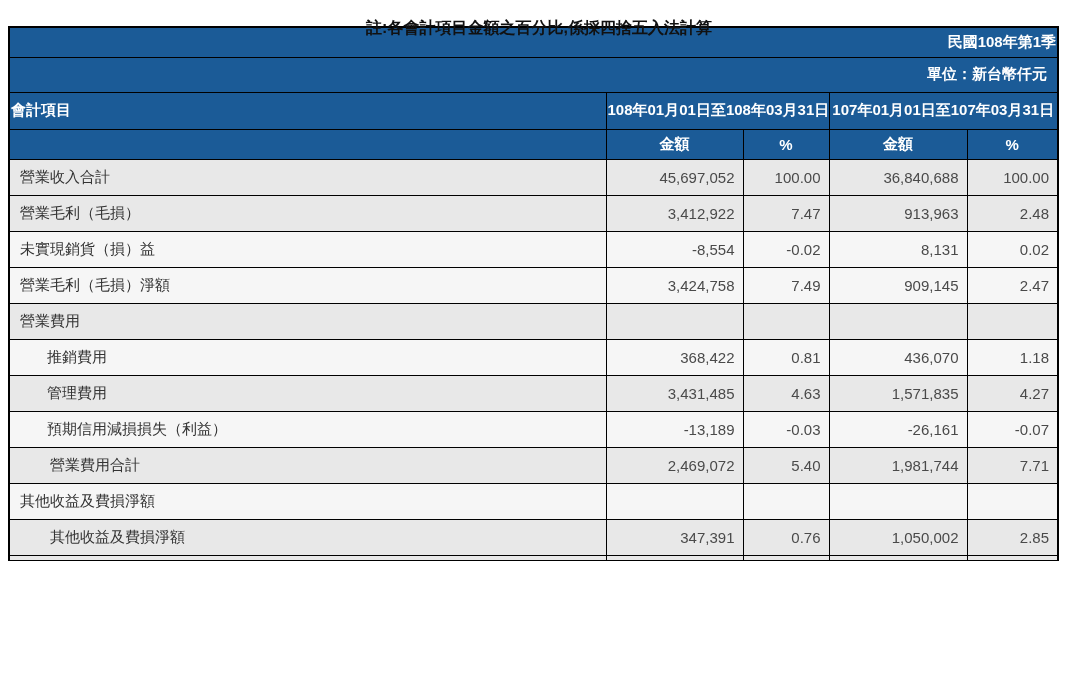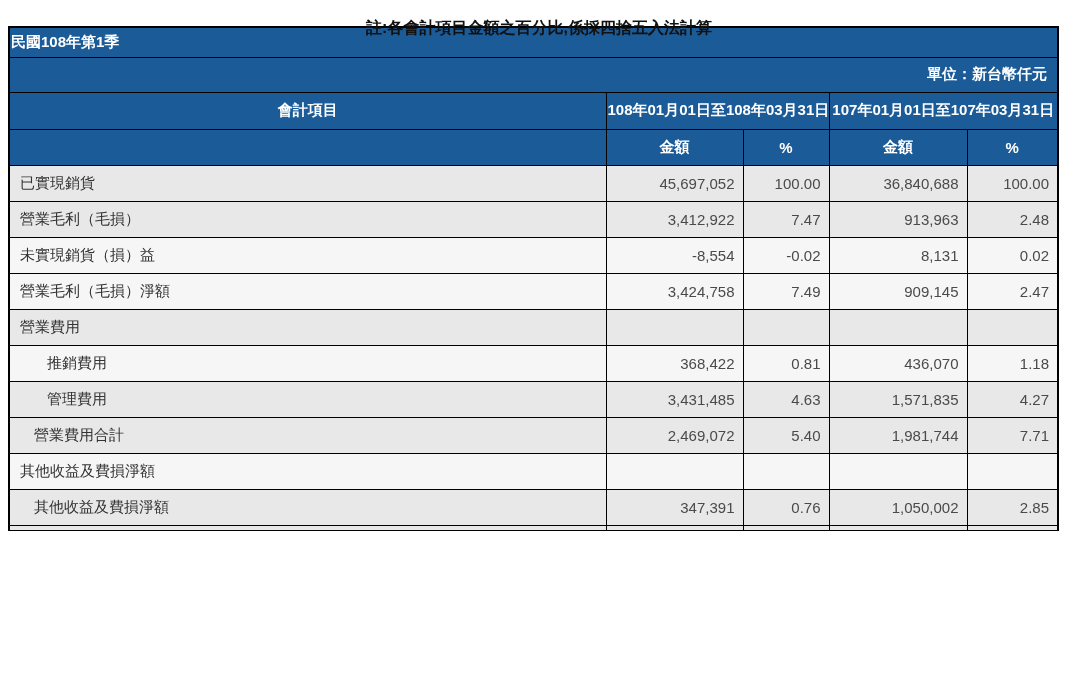--- a/index.html
+++ b/index.html
@@ -34,32 +34,32 @@
     box-sizing: border-box;
     font-size: 15px;
     overflow: hidden;
     white-space: nowrap;
   }
   .hdr {
     background: #1b5b97;
     color: #ffffff;
     font-weight: bold;
   }
-  tr.band1 th { height: 30px; text-align: left; }
+  tr.band1 th { height: 30px; text-align: right; }
   tr.band2 th { height: 35px; text-align: right; padding-right: 10px; }
   tr.band3 th { height: 37px; }
-  tr.band3 th.acct { text-align: center; }
-  tr.band4 th { height: 36px; text-align: center; }
+  tr.band3 th.acct { text-align: left; }
+  tr.band4 th { height: 30px; text-align: center; }
   tbody td { height: 36px; color: #4a4a4a; }
   tbody td.lbl { color: #333333; text-align: left; }
   tbody td.num { text-align: right; padding-right: 8px; padding-left: 31px; }
   tbody tr.odd  { background: #e8e8e8; }
   tbody tr.even { background: #f6f6f6; }
   td.ind0 { padding-left: 10px; }
-  td.ind1 { padding-left: 24px; }
+  td.ind1 { padding-left: 40px; }
   td.ind2 { padding-left: 37px; }
   tr.cut-row td { height: 5px; background: #e8e8e8; }
 </style>
 </head>
 <body>
 
 <div class="page-note">註:各會計項目金額之百分比,係採四捨五入法計算</div>
 
 <table class="fin">
   <colgroup>
@@ -84,21 +84,21 @@
     <tr class="band4">
       <th class="hdr"></th>
       <th class="hdr">金額</th>
       <th class="hdr">%</th>
       <th class="hdr">金額</th>
       <th class="hdr">%</th>
     </tr>
   </thead>
   <tbody id="rows-body">
       <tr class="odd">
-    <td class="lbl ind0">已實現銷貨</td>
+    <td class="lbl ind0">營業收入合計</td>
     <td class="num">45,697,052</td>
     <td class="num">100.00</td>
     <td class="num">36,840,688</td>
     <td class="num">100.00</td>
   </tr>
       <tr class="odd">
     <td class="lbl ind0">營業毛利（毛損）</td>
     <td class="num">3,412,922</td>
     <td class="num">7.47</td>
     <td class="num">913,963</td>
@@ -132,20 +132,27 @@
     <td class="num">436,070</td>
     <td class="num">1.18</td>
   </tr>
       <tr class="odd">
     <td class="lbl ind2">管理費用</td>
     <td class="num">3,431,485</td>
     <td class="num">4.63</td>
     <td class="num">1,571,835</td>
     <td class="num">4.27</td>
   </tr>
+      <tr class="even">
+    <td class="lbl ind2">預期信用減損損失（利益）</td>
+    <td class="num">-13,189</td>
+    <td class="num">-0.03</td>
+    <td class="num">-26,161</td>
+    <td class="num">-0.07</td>
+  </tr>
       <tr class="odd">
     <td class="lbl ind1">營業費用合計</td>
     <td class="num">2,469,072</td>
     <td class="num">5.40</td>
     <td class="num">1,981,744</td>
     <td class="num">7.71</td>
   </tr>
       <tr class="even">
     <td class="lbl ind0">其他收益及費損淨額</td>
     <td class="num"></td>

